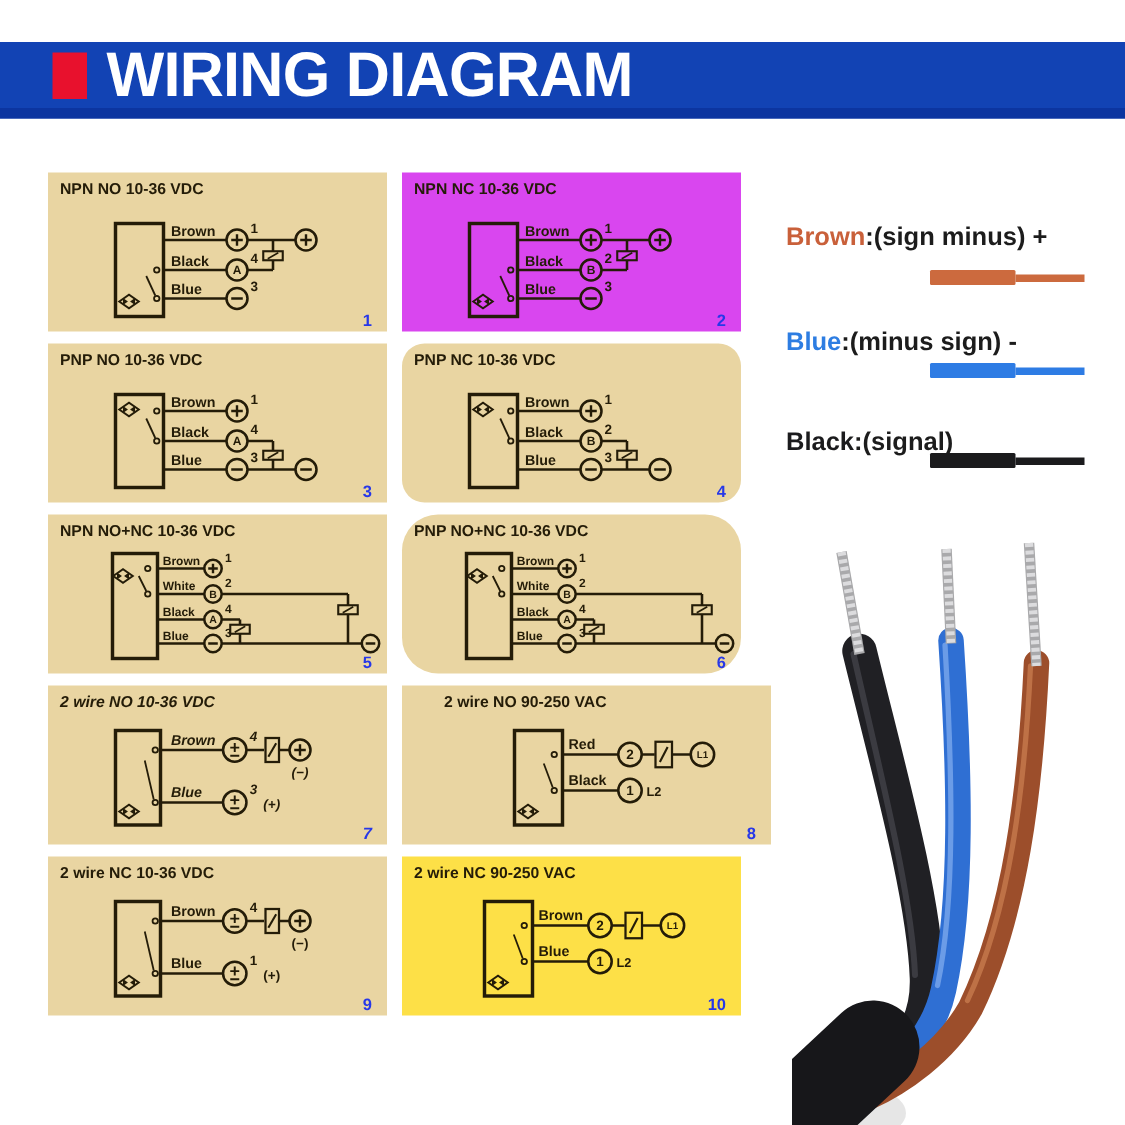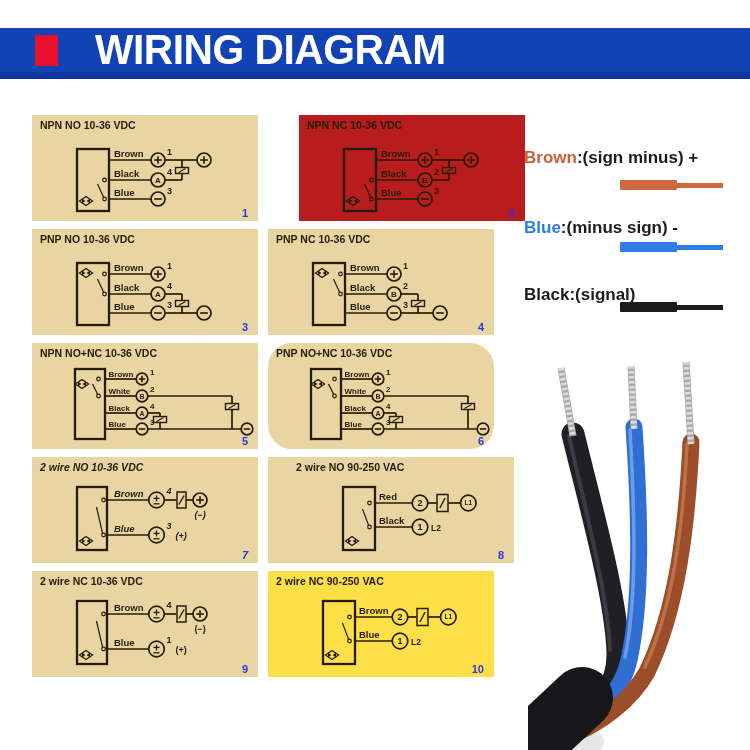--- a/index.html
+++ b/index.html
@@ -1,21 +1,21 @@
 <!DOCTYPE html>
 <html><head>
 <meta charset="utf-8">
 <style>
   html,body{margin:0;padding:0;}
   body{width:750px;height:750px;position:relative;background:#ffffff;
        font-family:"Liberation Sans",sans-serif;overflow:hidden;}
 
   
   .header{position:absolute;top:28px;left:0;width:750px;height:44px;
-          display:flex;align-items:center;gap:24px;}
+          display:flex;align-items:center;}
   .accent{width:23px;height:31px;margin-left:35px;}
   .header h1{margin:0 0 0 13px;font-size:42px;line-height:1;color:#fff;
              font-weight:bold;letter-spacing:-0.5px;white-space:nowrap;
              transform:scaleX(.97);transform-origin:left center;}
 
   
   .grid{position:absolute;top:115px;left:32px;display:grid;
         grid-template-columns:226px 226px;gap:8px 10px;}
   .panel{width:226px;height:106px;text-align:right;}
   .panel svg{display:block;}
@@ -74,21 +74,21 @@
         <circle cx="172" cy="45" r="7" fill="none" stroke="#241c08" stroke-width="1.7"></circle>
         <line x1="168.15" y1="45" x2="175.85" y2="45" stroke="#241c08" stroke-width="1.6"></line>
         <line x1="172" y1="41.15" x2="172" y2="48.85" stroke="#241c08" stroke-width="1.6"></line>
         <line x1="150" y1="45" x2="150" y2="52.5" stroke="#241c08" stroke-width="1.7"></line>
         <rect x="143.5" y="52.5" width="13" height="6" fill="none" stroke="#241c08" stroke-width="1.4"></rect>
         <line x1="146.5" y1="57.5" x2="153.5" y2="53.5" stroke="#241c08" stroke-width="1.1"></line>
         <line x1="150" y1="58.5" x2="150" y2="65" stroke="#241c08" stroke-width="1.7"></line>
         <line x1="133" y1="65" x2="150" y2="65" stroke="#241c08" stroke-width="1.7"></line>
       </svg>
     </div>
-    <div class="panel" style="background: #b91c1c; margin-left: 31px;">
+    <div class="panel" style="background: #d946ef;">
       <svg viewBox="0 0 226 106" width="226" height="106">
         <text x="8" y="14" font-size="10.5" font-weight="bold" fill="#241c08" text-anchor="start" font-family="&quot;Liberation Sans&quot;,sans-serif">NPN NC 10-36 VDC</text>
         <text x="216" y="102" font-size="11" font-weight="bold" fill="#2738e8" text-anchor="end" font-family="&quot;Liberation Sans&quot;,sans-serif">2</text>
         <rect x="45" y="34" width="32" height="62" fill="none" stroke="#241c08" stroke-width="2.3"></rect>
         <path d="M 47.5 86 L 54 81.5 L 60.5 86 L 54 90.5 Z" fill="none" stroke="#241c08" stroke-width="1.3"></path>
         <path d="M 50 83.6 L 50 88.4 L 53.3 86 Z" fill="#241c08"></path>
         <path d="M 58 83.6 L 58 88.4 L 54.7 86 Z" fill="#241c08"></path>
         <circle cx="72.5" cy="65" r="1.8" fill="none" stroke="#241c08" stroke-width="1.2"></circle>
         <circle cx="72.5" cy="84" r="1.8" fill="none" stroke="#241c08" stroke-width="1.2"></circle>
         <line x1="71.5" y1="82" x2="65.5" y2="69" stroke="#241c08" stroke-width="1.2"></line>
@@ -149,21 +149,21 @@
         <line x1="133" y1="65" x2="150" y2="65" stroke="#241c08" stroke-width="1.7"></line>
         <line x1="150" y1="65" x2="150" y2="71.5" stroke="#241c08" stroke-width="1.7"></line>
         <rect x="143.5" y="71.5" width="13" height="6" fill="none" stroke="#241c08" stroke-width="1.4"></rect>
         <line x1="146.5" y1="76.5" x2="153.5" y2="72.5" stroke="#241c08" stroke-width="1.1"></line>
         <line x1="150" y1="77.5" x2="150" y2="84" stroke="#241c08" stroke-width="1.7"></line>
         <line x1="133" y1="84" x2="165" y2="84" stroke="#241c08" stroke-width="1.7"></line>
         <circle cx="172" cy="84" r="7" fill="none" stroke="#241c08" stroke-width="1.7"></circle>
         <line x1="168.15" y1="84" x2="175.85" y2="84" stroke="#241c08" stroke-width="1.6"></line>
       </svg>
     </div>
-    <div class="panel" style="background: rgb(233, 213, 162);">
+    <div class="panel" style="background: rgb(233, 213, 162); border-radius: 15px;">
       <svg viewBox="0 0 226 106" width="226" height="106">
         <text x="8" y="14" font-size="10.5" font-weight="bold" fill="#241c08" text-anchor="start" font-family="&quot;Liberation Sans&quot;,sans-serif">PNP NC 10-36 VDC</text>
         <text x="216" y="102" font-size="11" font-weight="bold" fill="#2738e8" text-anchor="end" font-family="&quot;Liberation Sans&quot;,sans-serif">4</text>
         <rect x="45" y="34" width="32" height="62" fill="none" stroke="#241c08" stroke-width="2.3"></rect>
         <path d="M 47.5 44 L 54 39.5 L 60.5 44 L 54 48.5 Z" fill="none" stroke="#241c08" stroke-width="1.3"></path>
         <path d="M 50 41.6 L 50 46.4 L 53.3 44 Z" fill="#241c08"></path>
         <path d="M 58 41.6 L 58 46.4 L 54.7 44 Z" fill="#241c08"></path>
         <circle cx="72.5" cy="45" r="1.8" fill="none" stroke="#241c08" stroke-width="1.2"></circle>
         <circle cx="72.5" cy="65" r="1.8" fill="none" stroke="#241c08" stroke-width="1.2"></circle>
         <line x1="71.5" y1="63" x2="65.5" y2="50" stroke="#241c08" stroke-width="1.2"></line>

